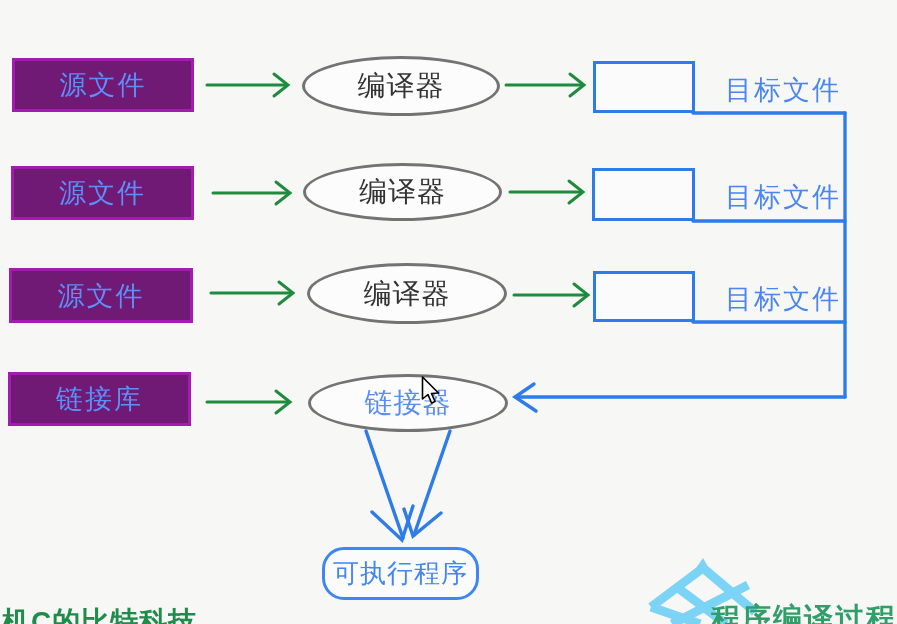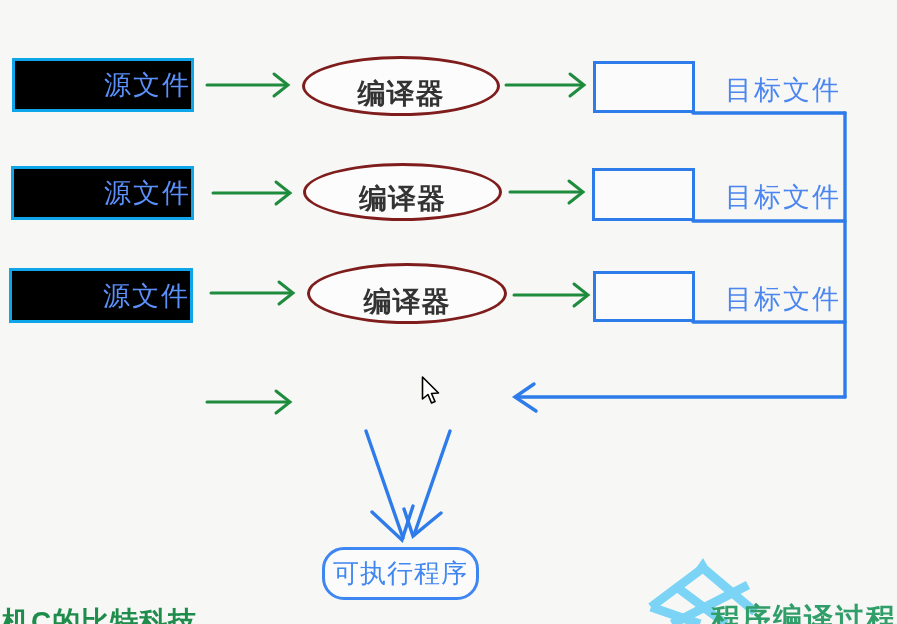--- a/index.html
+++ b/index.html
@@ -1,24 +1,24 @@
 <!DOCTYPE html>
 <html><head>
 <meta charset="utf-8">
 <style>
   html,body{margin:0;padding:0;}
   body{font-family:"Liberation Sans","DejaVu Sans",sans-serif;}
   #stage{position:relative;width:897px;height:624px;background:#f7f7f6;overflow:hidden;}
 
-  .src-box{position:absolute;border:3px solid #0ea5e9;background:#000000;
-    display:flex;align-items:center;justify-content:flex-end;
+  .src-box{position:absolute;border:3px solid #a21caf;background:#701a75;
+    display:flex;align-items:center;justify-content:center;
     color:#5b8ff9;font-size:27px;letter-spacing:2px;font-weight:500;}
-  .proc-ellipse{position:absolute;border:3px solid #7f1d1d;border-radius:50%;background:#fcfcfc;
-    display:flex;align-items:flex-end;justify-content:center;
-    color:#333333;font-size:28px;letter-spacing:1px;font-weight:700;}
+  .proc-ellipse{position:absolute;border:3px solid #737373;border-radius:50%;background:#fcfcfc;
+    display:flex;align-items:center;justify-content:center;
+    color:#333333;font-size:28px;letter-spacing:1px;font-weight:400;}
   .proc-ellipse.linker{color:#5a8df2;}
   .obj-box{position:absolute;border:3px solid #2e7bea;background:#fbfbfb;}
   .obj-label{position:absolute;left:713px;width:140px;color:#4b86f0;
     font-size:27px;letter-spacing:2px;font-weight:500;text-align:center;}
   .exec-box{position:absolute;left:322px;top:547px;width:151px;height:47px;
     border:3.5px solid #3e86f2;border-radius:22px;background:#fbfbfb;
     display:flex;align-items:center;justify-content:center;
     color:#4187f2;font-size:26px;letter-spacing:1px;font-weight:500;}
 
   #lines-overlay{position:absolute;left:0;top:0;pointer-events:none;}
@@ -57,20 +57,26 @@
 
   <div class="src-box" style="left:9px;top:268px;width:178px;height:49px;">
     <span>源文件</span>
   </div>
   <div class="proc-ellipse" style="left:307px;top:263px;width:194px;height:55px;">
     <span>编译器</span>
   </div>
   <div class="obj-box" style="left:593px;top:271px;width:96px;height:45px;"></div>
   <div class="obj-label" style="top:281px;">目标文件</div>
 
+  <div class="src-box" style="left:8px;top:372px;width:177px;height:48px;">
+    <span>链接库</span>
+  </div>
+  <div class="proc-ellipse linker" style="left:308px;top:374px;width:194px;height:52px;">
+    <span>链接器</span>
+  </div>
 
   <div class="exec-box">
     <span>可执行程序</span>
   </div>
 
   <svg id="lines-overlay" width="897" height="624" viewBox="0 0 897 624">
 
     <g stroke="#1f8b3d" stroke-width="3" fill="none" stroke-linecap="round">
       <path d="M207 85 H286"></path>
       <path d="M274 74 L288 85 L274 96"></path>

